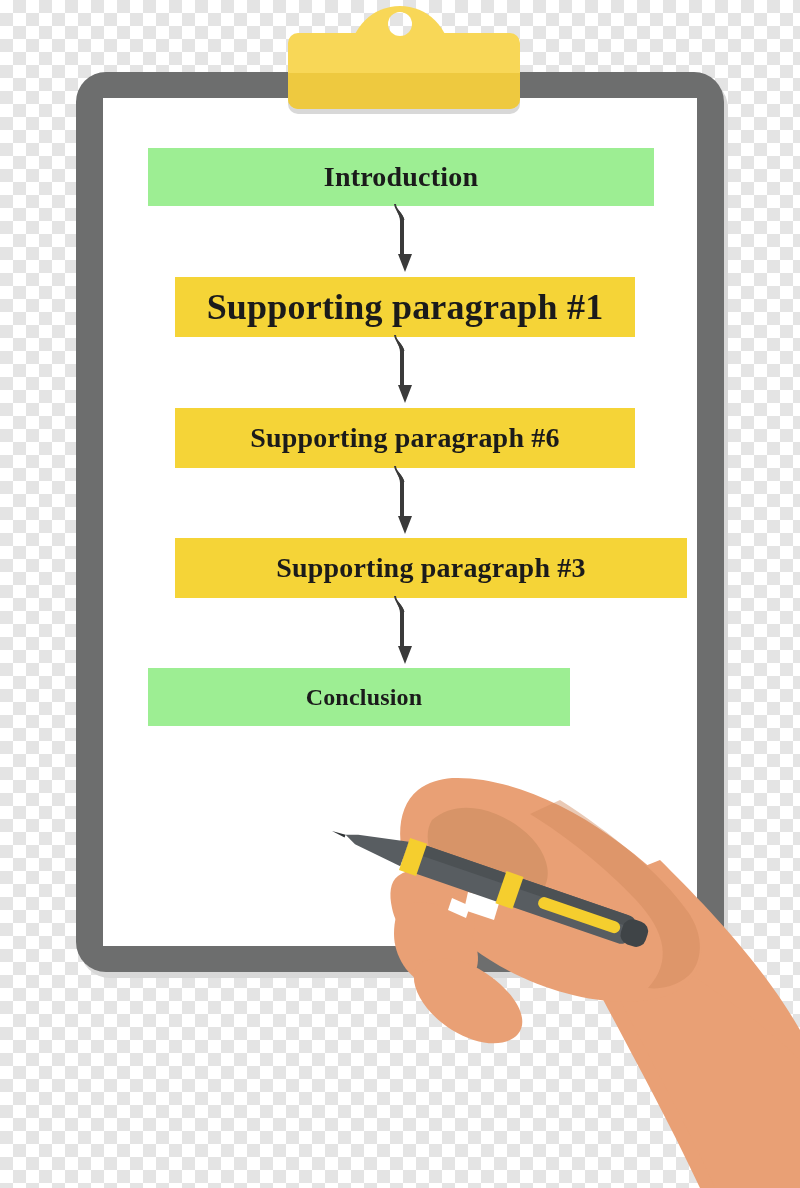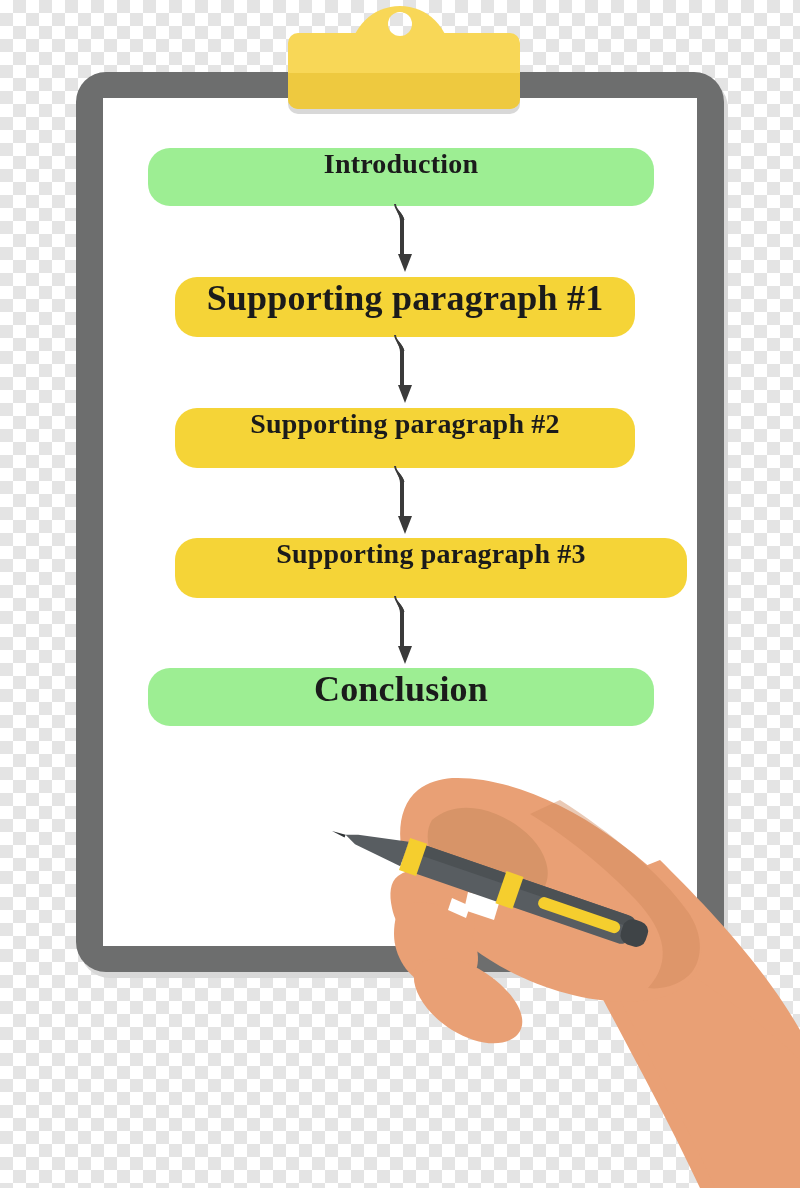--- a/index.html
+++ b/index.html
@@ -99,36 +99,36 @@
     position: absolute;
     left: 0;
     bottom: 0;
     width: 100%;
     height: 36px;
     background: #eec93f;
   }
   .node {
     position: absolute;
     display: flex;
+    align-items: center;
     justify-content: center;
     color: #1b1b1b;
     font-weight: bold;
     font-family: "Liberation Serif", serif;
     letter-spacing: 0.2px;
     pointer-events: auto;
-    border-radius: 22px;
   }
   .node.green { background: #9dee93; }
   .node.yellow { background: #f5d437; }
 
   .n-intro  { left:148px; top:148px;  width:506px; height:58px; font-size:28px; }
   .n-sp1    { left:175px; top:277px;  width:460px; height:60px; font-size:36px; }
   .n-sp2    { left:175px; top:408px;  width:460px; height:60px; font-size:28px; }
   .n-sp3    { left:175px; top:538px;  width:512px; height:60px; font-size:28px; }
-  .n-concl  { left:148px; top:668px;  width:506px; height:58px; font-size:36px; }
+  .n-concl  { left:148px; top:668px;  width:412px; height:58px; font-size:24px;padding-left:10px; }
 
   .arrow {
     position: absolute;
     width: 44px;
     height: 74px;
     pointer-events: auto;
   }
   .a1 { left: 383px; top: 204px; }
   .a2 { left: 383px; top: 335px; }
   .a3 { left: 383px; top: 466px; }
@@ -161,21 +161,21 @@
 
   <div class="node green n-intro">
     <span>Introduction</span>
   </div>
 
   <div class="node yellow n-sp1">
     <span>Supporting paragraph #1</span>
   </div>
 
   <div class="node yellow n-sp2">
-    <span>Supporting paragraph #2</span>
+    <span>Supporting paragraph #6</span>
   </div>
 
   <div class="node yellow n-sp3">
     <span>Supporting paragraph #3</span>
   </div>
 
   <div class="node green n-concl">
     <span>Conclusion</span>
   </div>
 

